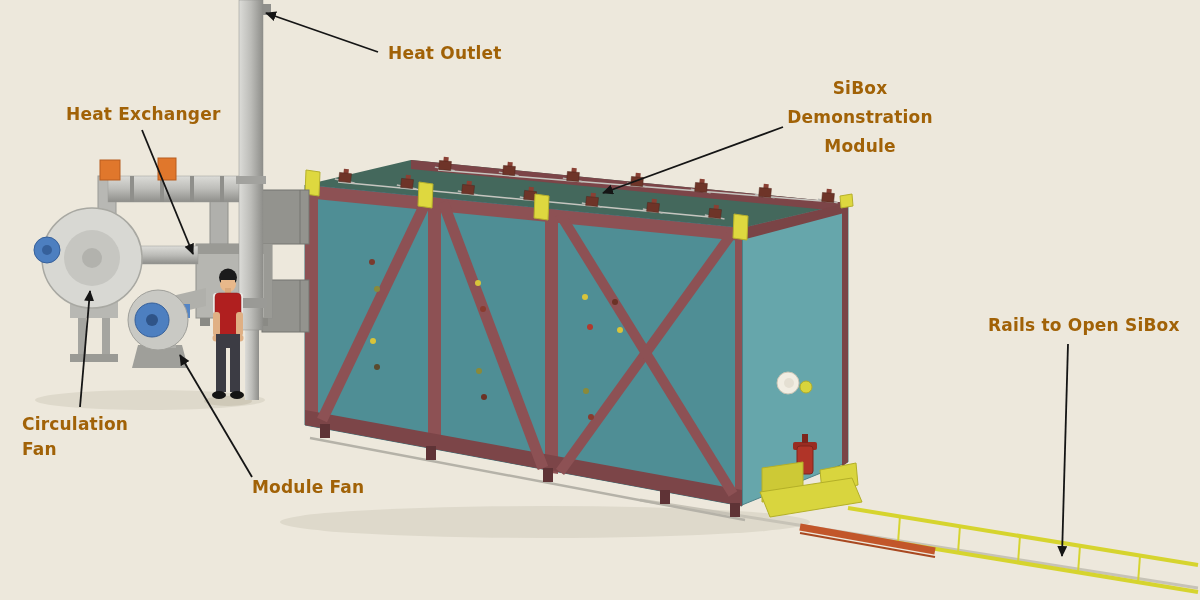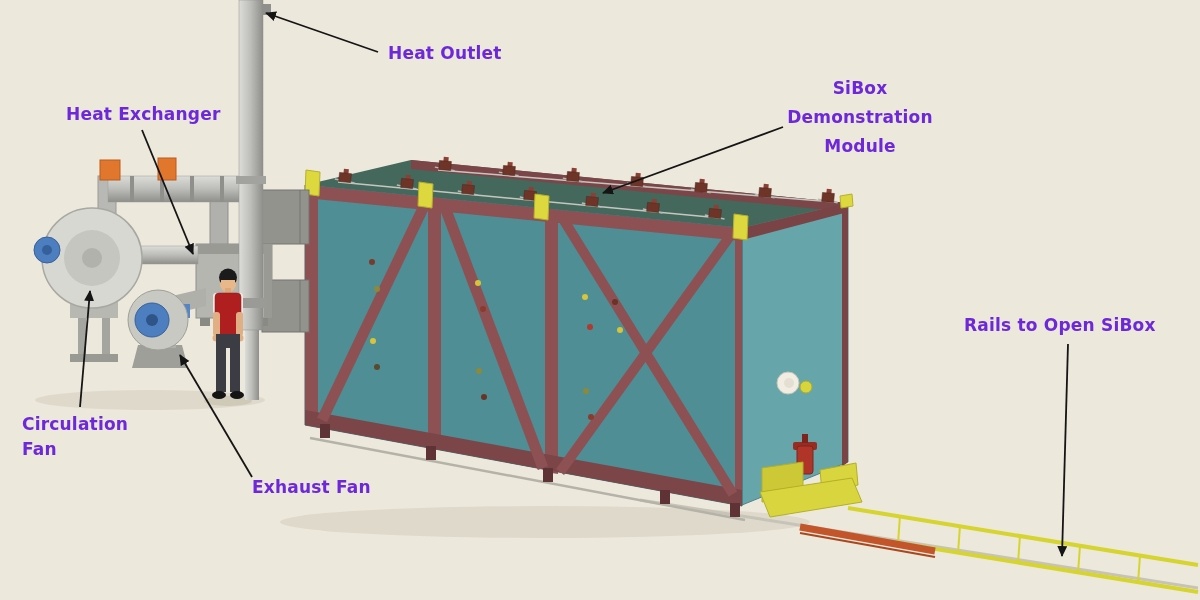--- a/index.html
+++ b/index.html
@@ -4,29 +4,29 @@
 <style>
   html,body { margin:0; padding:0; background:#ede8dc; }
   .stage {
     position:relative; width:1200px; height:600px;
     background:#ede8dc; overflow:hidden;
     font-family:"DejaVu Sans", sans-serif;
   }
   .stage svg { position:absolute; left:0; top:0; }
   .label {
     position:absolute; font-weight:700; font-size:17px;
-    color:#6d28d9; letter-spacing:.2px; white-space:nowrap;
+    color:#a16207; letter-spacing:.2px; white-space:nowrap;
   }
   .label.wrap { white-space:normal; }
   #label-heat-outlet   { left:388px; top:43px; }
   #label-heat-exchanger{ left:66px;  top:104px; }
   #label-sibox         { left:778px; top:74px; width:164px; text-align:center; line-height:1.7; }
   #label-circulation   { left:22px;  top:412px; width:116px; line-height:1.45; }
   #label-exhaust       { left:252px; top:477px; }
-  #label-rails         { left:964px; top:315px; }
+  #label-rails         { left:988px; top:315px; }
 </style>
 </head>
 <body>
 
 <div class="stage">
 
 <svg width="1200" height="600" viewBox="0 0 1200 600">
   <defs>
     <marker id="arrowhead" markerUnits="userSpaceOnUse" markerWidth="12" markerHeight="12" refX="10" refY="5" orient="auto">
       <path d="M0,0 L11,5 L0,10 Z" fill="#151515"></path>
@@ -236,15 +236,15 @@
     <path d="M80,407 L90,291" marker-end="url(#arrowhead)"></path>
     <path d="M252,477 L180,355" marker-end="url(#arrowhead)"></path>
     <path d="M1068,344 L1062,556" marker-end="url(#arrowhead)"></path>
   </g>
 </svg>
 
   <div class="label" id="label-heat-outlet">Heat Outlet</div>
   <div class="label wrap" id="label-sibox">SiBox Demonstration Module</div>
   <div class="label" id="label-heat-exchanger">Heat Exchanger</div>
   <div class="label wrap" id="label-circulation">Circulation Fan</div>
-  <div class="label" id="label-exhaust">Exhaust Fan</div>
+  <div class="label" id="label-exhaust">Module Fan</div>
   <div class="label" id="label-rails">Rails to Open SiBox</div>
 </div>
 
 </body></html>

